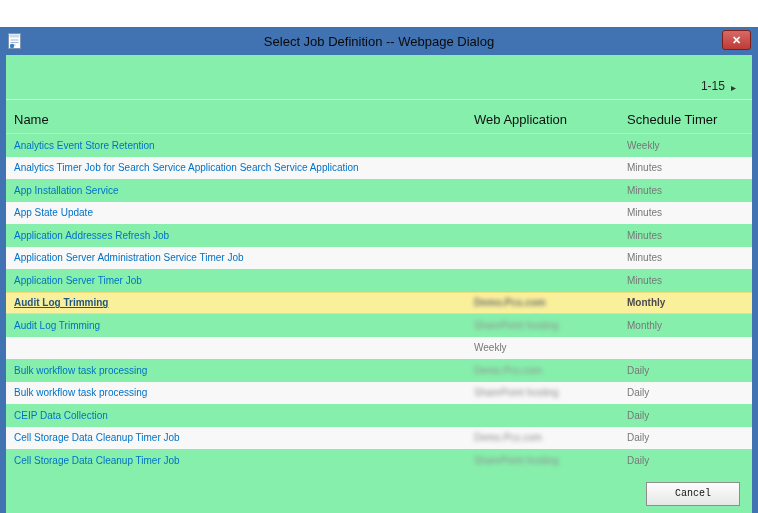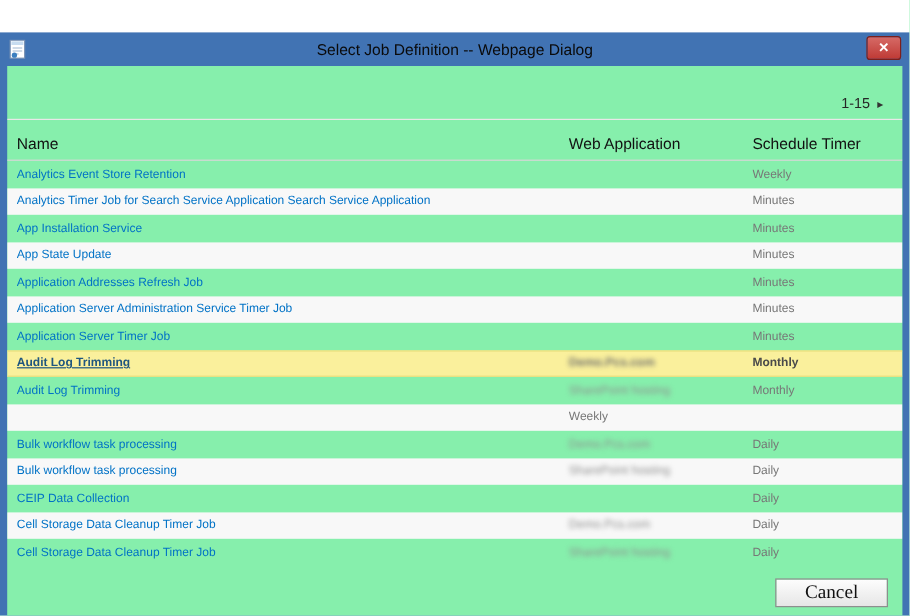--- a/index.html
+++ b/index.html
@@ -138,24 +138,24 @@
   .footer {
     display: flex;
     justify-content: flex-end;
     padding: 10px 12px 0 0;
   }
   .cancel-btn {
     width: 94px;
     height: 24px;
     background: linear-gradient(#fdfdfd, #e6e6e6);
     border: 1px solid #8e8e8e;
-    font-size: 16px;
+    font-size: 10px;
     color: #111;
     cursor: pointer;
-    font-family: Liberation Serif, serif;
+    font-family: Liberation Mono, monospace;
   }
 </style>
 </head>
 <body>
 
 <div class="dialog">
 
   <div class="titlebar">
     <span class="dlg-icon">
       <svg width="16" height="16" viewBox="0 0 16 16">

